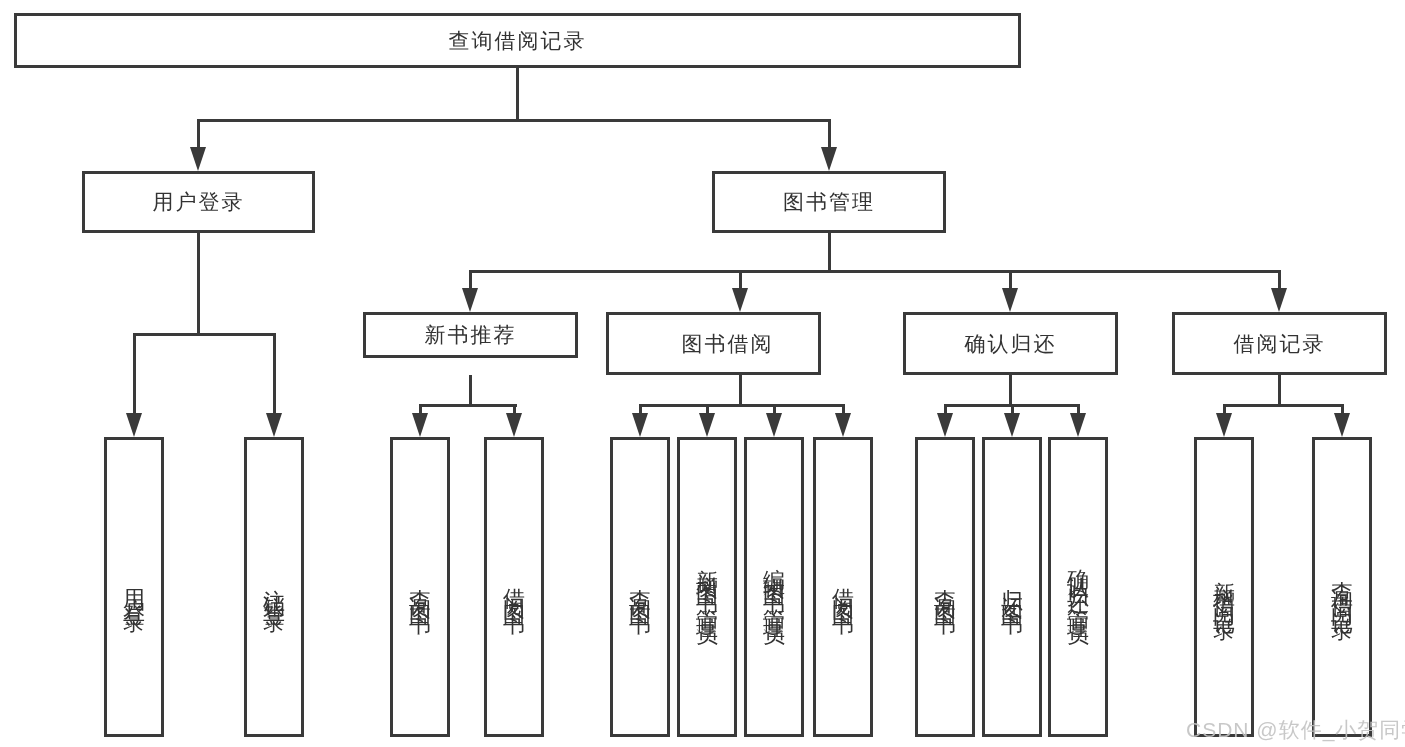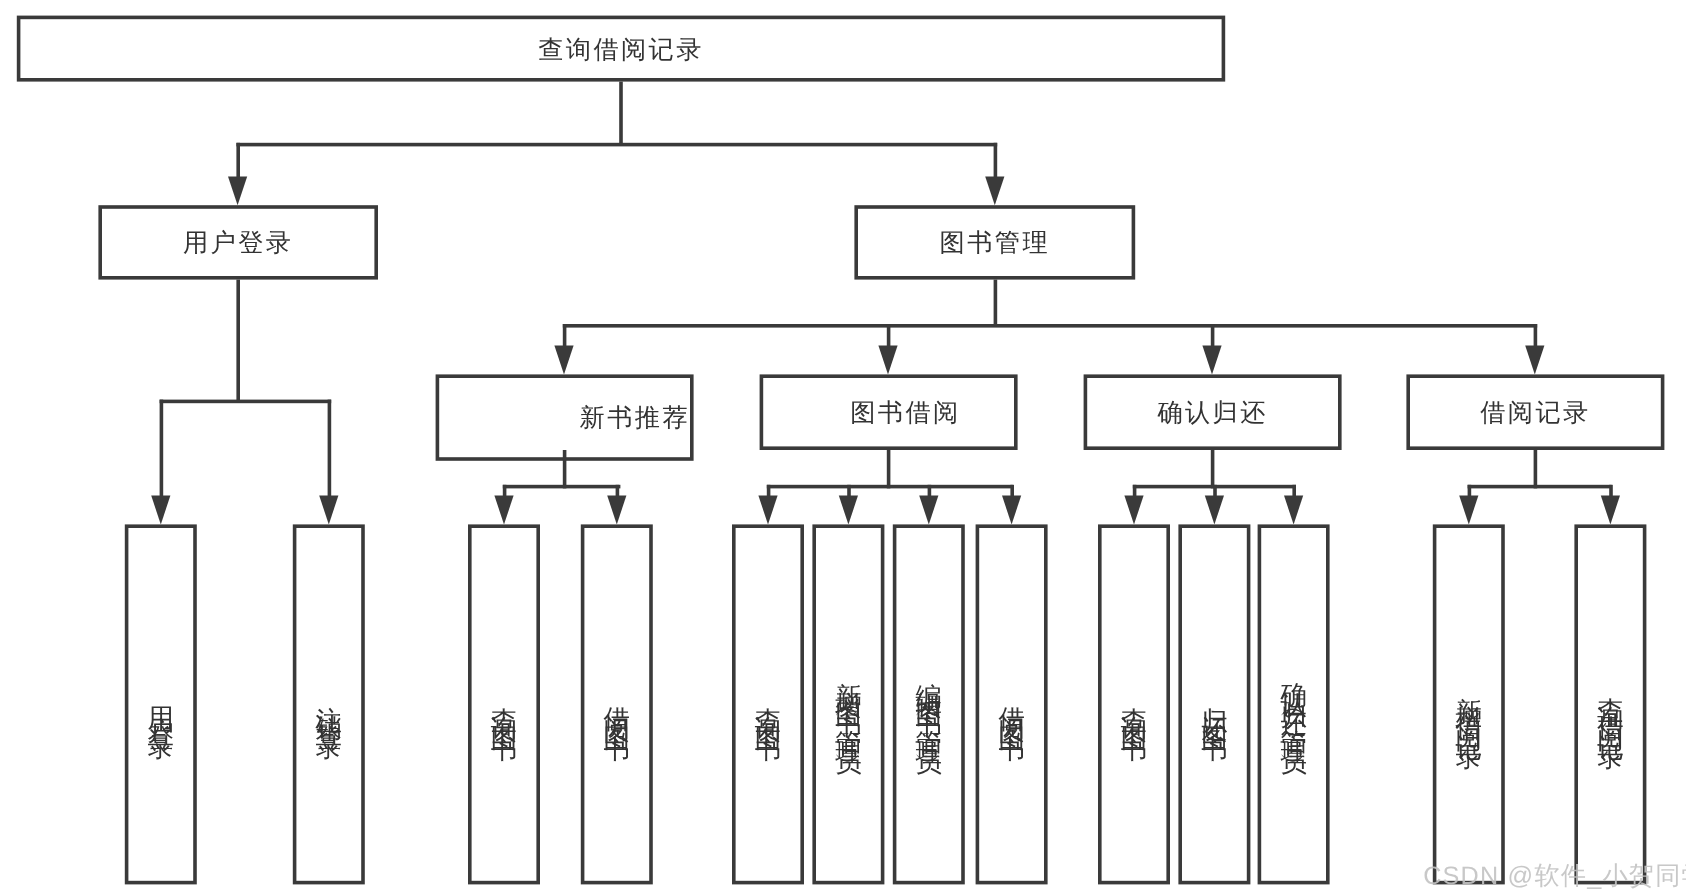--- a/index.html
+++ b/index.html
@@ -92,24 +92,24 @@
   <div class="hline" style="left:469px;top:270px;width:812px;"></div>
   <div class="vline" style="left:469px;top:270px;height:22px;"></div>
   <div class="arrowhead" style="left:462px;top:288px;"></div>
   <div class="vline" style="left:739px;top:270px;height:22px;"></div>
   <div class="arrowhead" style="left:732px;top:288px;"></div>
   <div class="vline" style="left:1009px;top:270px;height:22px;"></div>
   <div class="arrowhead" style="left:1002px;top:288px;"></div>
   <div class="vline" style="left:1278px;top:270px;height:22px;"></div>
   <div class="arrowhead" style="left:1271px;top:288px;"></div>
 
-  <div class="box" style="left:363px;top:312px;width:215px;height:72px;justify-content:flex-end;">
+  <div class="box" style="left:363px;top:312px;width:215px;height:46px;">
     <span class="label-h">新书推荐</span>
   </div>
-  <div class="box" style="left:633px;top:312px;width:215px;height:63px;padding-left:28px;">
+  <div class="box" style="left:606px;top:312px;width:215px;height:63px;padding-left:28px;">
     <span class="label-h">图书借阅</span>
   </div>
   <div class="box" style="left:903px;top:312px;width:215px;height:63px;">
     <span class="label-h">确认归还</span>
   </div>
   <div class="box" style="left:1172px;top:312px;width:215px;height:63px;">
     <span class="label-h">借阅记录</span>
   </div>
 
   <div class="vline" style="left:469px;top:375px;height:32px;"></div>

